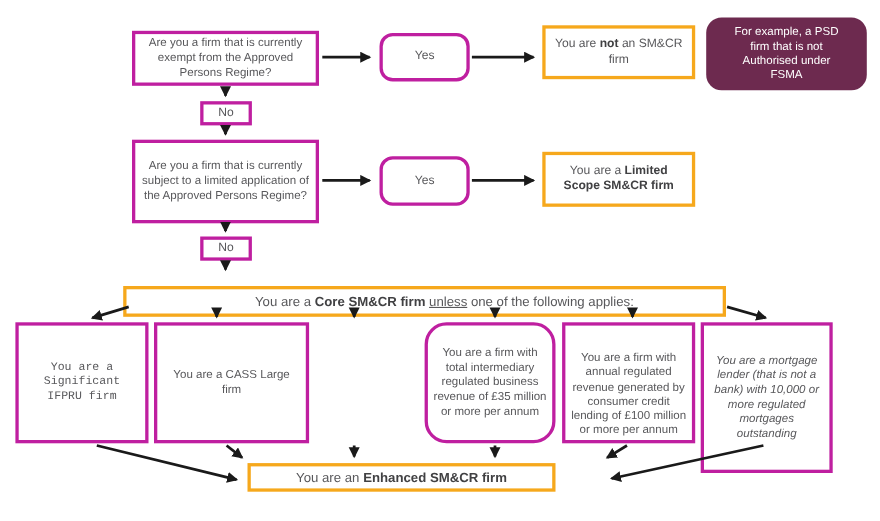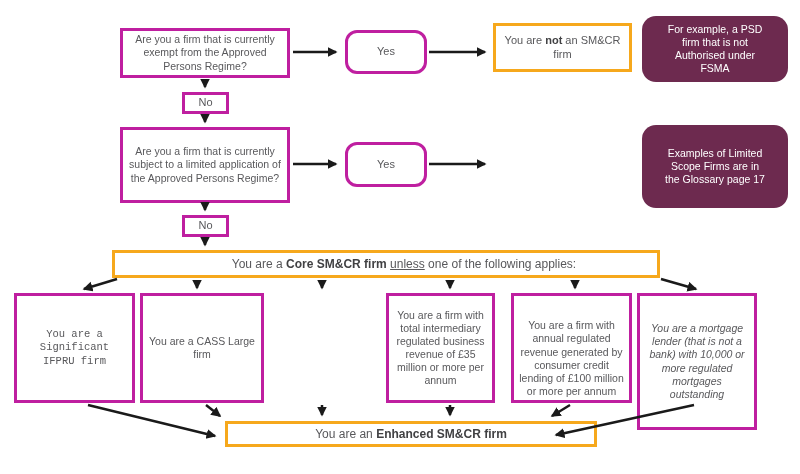--- a/index.html
+++ b/index.html
@@ -27,28 +27,28 @@
   #q1{left:120px;top:28px;width:170px;height:50px;}
   #yes1{left:345px;top:30px;width:82px;height:44px;}
   #r1{left:493px;top:23px;width:139px;height:49px;}
   #n1{left:642px;top:16px;width:146px;height:66px;}
   #no1{left:182px;top:92px;width:47px;height:22px;}
   #q2{left:120px;top:127px;width:170px;height:76px;}
   #yes2{left:345px;top:142px;width:82px;height:45px;}
   #r2{left:493px;top:138px;width:139px;height:50px;}
   #n2{left:642px;top:125px;width:146px;height:83px;}
   #no2{left:182px;top:215px;width:47px;height:22px;}
-  #core{left:112px;top:250px;width:548px;height:28px;padding-left:41px;}
+  #core{left:112px;top:260px;width:548px;height:28px;padding-left:41px;}
   #c1{left:14px;top:293px;width:121px;height:110px;font-family:Liberation Mono, monospace;}
-  #c2{left:140px;top:293px;width:124px;height:110px;}
+  #c2{left:140px;top:293px;width:141px;height:110px;}
   #c3{left:266px;top:293px;width:114px;height:110px;}
-  #c4{left:386px;top:293px;width:109px;height:110px;}
+  #c4{left:386px;top:293px;width:119px;height:110px;border-radius:20px;}
   #c5{left:511px;top:293px;width:121px;height:110px;align-items:flex-end;}
   #c6{left:637px;top:293px;width:120px;height:137px;font-style:italic;}
-  #enh{left:225px;top:421px;width:372px;height:26px;align-items:center;}
+  #enh{left:225px;top:421px;width:280px;height:26px;align-items:center;}
   #arrow-layer{position:absolute;left:0;top:0;width:800px;height:474px;pointer-events:none;}
 </style>
 </head>
 <body>
 
 <div id="canvas">
 
   <div class="box mag fs-q" id="q1">
     <span class="txt">Are you a firm that is currently exempt from the Approved Persons Regime?</span>
   </div>
@@ -64,22 +64,22 @@
   <div class="box mag fs-s" id="no1">
     <span class="txt">No</span>
   </div>
 
   <div class="box mag fs-q" id="q2">
     <span class="txt">Are you a firm that is currently subject to a limited application of the Approved Persons Regime?</span>
   </div>
   <div class="box mag round fs-s" id="yes2">
     <span class="txt">Yes</span>
   </div>
-  <div class="box note fs-q" id="n2">
-    <span class="txt">Examples of Limited Scope Firms are in the Glossary page 17</span>
+  <div class="box org fs-s" id="r2">
+    <span class="txt"><span>You are a </span><span class="b">Limited Scope SM&amp;CR firm</span><span></span></span>
   </div>
   <div class="box mag fs-s" id="no2">
     <span class="txt">No</span>
   </div>
 
   <div class="box org fs-m" id="core">
     <span class="txt"><span>You are a </span><span class="b">Core SM&amp;CR firm </span><span class="u">unless</span><span> one of the following applies:</span></span>
   </div>
 
   <div class="box mag fs-q" id="c1">

